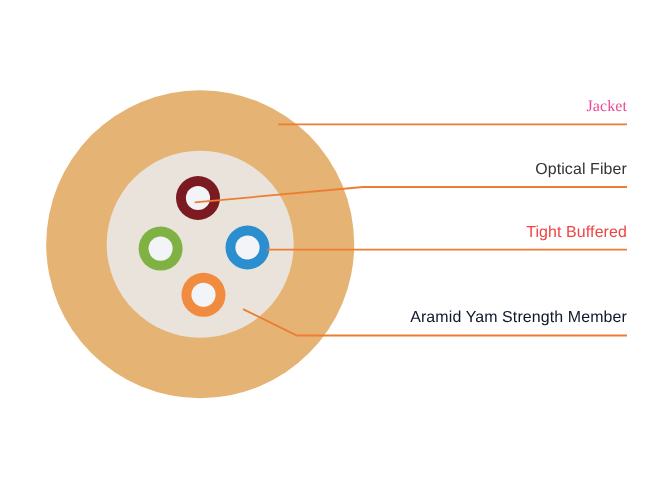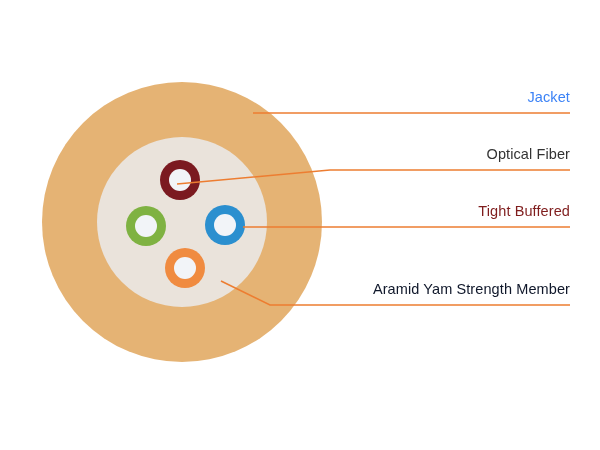--- a/index.html
+++ b/index.html
@@ -62,21 +62,21 @@
 
     <polyline id="leader-jacket" points="253,113 570,113" fill="none" stroke="#ED7D31" stroke-width="1.6"></polyline>
 
     <polyline id="leader-optical" points="177,184 330,170 570,170" fill="none" stroke="#ED7D31" stroke-width="1.6"></polyline>
 
     <polyline id="leader-tight" points="243,227 570,227" fill="none" stroke="#ED7D31" stroke-width="1.6"></polyline>
 
     <polyline id="leader-aramid" points="221,281 270,305 570,305" fill="none" stroke="#ED7D31" stroke-width="1.6"></polyline>
   </svg>
 
-  <div class="callout-label" id="label-jacket" style="color: #3b82f6;">Jacket</div>
+  <div class="callout-label" id="label-jacket" style="color: #ec4899; font-family: Liberation Serif, serif;">Jacket</div>
 
   <div class="callout-label" id="label-optical" style="color: rgb(51, 51, 51);">Optical Fiber</div>
 
-  <div class="callout-label" id="label-tight" style="color: #7f1d1d;">Tight Buffered</div>
+  <div class="callout-label" id="label-tight" style="color: #ef4444;">Tight Buffered</div>
 
   <div class="callout-label" id="label-aramid" style="color: #0f172a;">Aramid Yam Strength Member</div>
 
 </div>
 
 </body></html>

